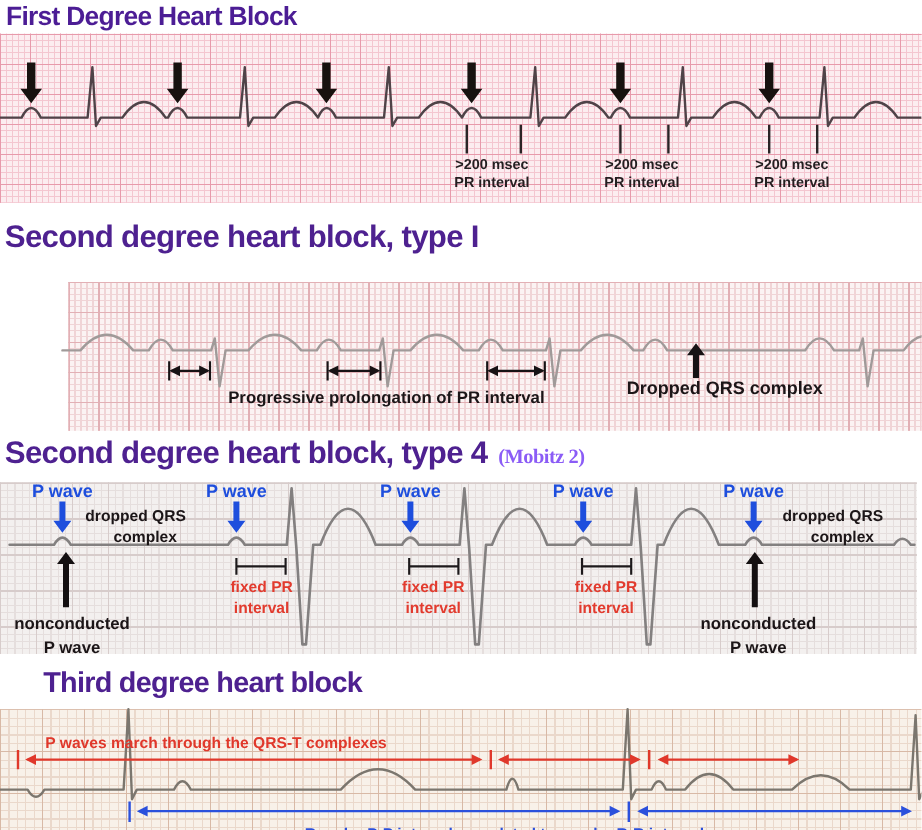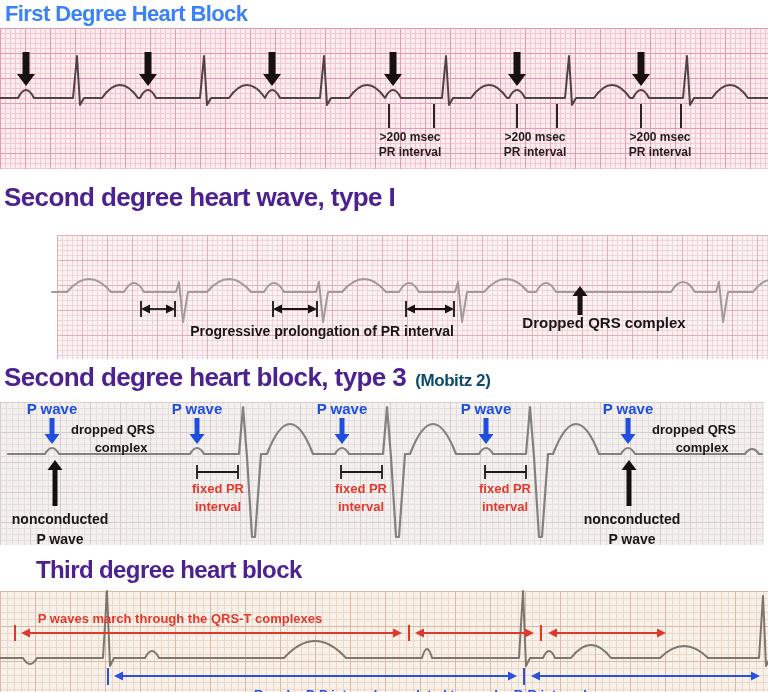--- a/index.html
+++ b/index.html
@@ -17,21 +17,21 @@
   .grid{position:absolute}
   svg.overlay{position:absolute;left:0;top:0;display:block}
 </style>
 </head>
 <body style="background: rgb(255, 255, 255);">
 
 <div class="page">
 
   <section>
     <div class="sec-head h0">
-      <span class="sec-title" style="color: #3b82f6;">First Degree Heart Block</span>
+      <span class="sec-title" style="color: #4c1d95;">First Degree Heart Block</span>
     </div>
     <div class="strip" id="strip0" style="height: 141px; padding-left: 44px;">
       <div class="grid" style="inset: 0px; background-color: rgb(252, 237, 240); background-image: repeating-linear-gradient(to right, rgb(231, 154, 171) 0px, rgb(231, 154, 171) 1px, transparent 1px, transparent 25px), repeating-linear-gradient(rgb(231, 154, 171) 0px, rgb(231, 154, 171) 1px, transparent 1px, transparent 25px), repeating-linear-gradient(to right, rgb(244, 198, 208) 0px, rgb(244, 198, 208) 1px, transparent 1px, transparent 5px), repeating-linear-gradient(rgb(244, 198, 208) 0px, rgb(244, 198, 208) 1px, transparent 1px, transparent 5px);"></div>
     <svg viewBox="0 0 768 141" width="768" height="141" class="overlay">
           <path d="M 0 70 L 18 70 Q 26 54 34 70 L 73 70 L 77 28 L 80 77 L 84 70 L 102 70 Q 120 44 138 70 L 140 70 Q 148 54 156 70 L 200 70 L 204 28 L 207 77 L 211 70 L 229 70 Q 247 44 265 70 L 265 70 Q 272 54 280 70 L 320 70 L 324 28 L 327 77 L 331 70 L 349 70 Q 367 44 385 70 L 385 70 Q 393 54 401 70 L 442 70 L 446 28 L 449 77 L 453 70 L 471 70 Q 489 44 507 70 L 509 70 Q 517 54 525 70 L 565 70 L 569 28 L 572 77 L 576 70 L 594 70 Q 612 44 630 70 L 633 70 Q 641 54 649 70 L 683 70 L 687 28 L 690 77 L 694 70 L 712 70 Q 730 44 748 70 L 768 70" fill="none" stroke="#4f4348" stroke-width="2" stroke-linejoin="round" stroke-linecap="round"></path>
           <line x1="389" y1="76" x2="389" y2="100" stroke="#2a2426" stroke-width="2"></line>
           <line x1="434" y1="76" x2="434" y2="100" stroke="#2a2426" stroke-width="2"></line>
           <line x1="517" y1="76" x2="517" y2="100" stroke="#2a2426" stroke-width="2"></line>
           <line x1="557" y1="76" x2="557" y2="100" stroke="#2a2426" stroke-width="2"></line>
           <line x1="641" y1="76" x2="641" y2="100" stroke="#2a2426" stroke-width="2"></line>
@@ -47,21 +47,21 @@
           <text x="535" y="113" text-anchor="middle" font-size="12" font-weight="700" fill="#241e20" font-family="&quot;Liberation Sans&quot;, sans-serif">&gt;200 msec</text>
           <text x="535" y="128" text-anchor="middle" font-size="12" font-weight="700" fill="#241e20" font-family="&quot;Liberation Sans&quot;, sans-serif">PR interval</text>
           <text x="660" y="113" text-anchor="middle" font-size="12" font-weight="700" fill="#241e20" font-family="&quot;Liberation Sans&quot;, sans-serif">&gt;200 msec</text>
           <text x="660" y="128" text-anchor="middle" font-size="12" font-weight="700" fill="#241e20" font-family="&quot;Liberation Sans&quot;, sans-serif">PR interval</text>
         </svg>
       </div>
   </section>
 
   <section>
     <div class="sec-head h1">
-      <span class="sec-title" style="color: rgb(78, 33, 144);">Second degree heart wave, type I</span>
+      <span class="sec-title" style="color: rgb(78, 33, 144);">Second degree heart block, type I</span>
     </div>
     <div class="strip" id="strip1" style="height: 130px; margin-left: 44px;">
       <div class="grid" style="inset: 6px 23px 0px 13px; background-color: rgb(251, 243, 243); background-image: repeating-linear-gradient(to right, rgb(226, 176, 181) 0px, rgb(226, 176, 181) 1px, transparent 1px, transparent 25px), repeating-linear-gradient(rgb(226, 176, 181) 0px, rgb(226, 176, 181) 1px, transparent 1px, transparent 25px), repeating-linear-gradient(to right, rgb(240, 212, 214) 0px, rgb(240, 212, 214) 1px, transparent 1px, transparent 5px), repeating-linear-gradient(rgb(240, 212, 214) 0px, rgb(240, 212, 214) 1px, transparent 1px, transparent 5px);"></div>
     <svg viewBox="0 0 768 130" width="768" height="130" class="overlay">
           <path d="M 8 63 L 23 63 Q 45 37 67 63 L 80 63 Q 90 45 100 63 L 132 63 L 135 53 L 139 93 L 144 63 L 163 63 Q 185 37 207 63 L 220 63 Q 230 45 240 63 L 272 63 L 275 53 L 279 93 L 284 63 L 298 63 Q 320 37 342 63 L 355 63 Q 365 45 375 63 L 411 63 L 414 53 L 418 93 L 423 63 L 440 63 Q 462 37 484 63 L 492 63 Q 502 45 512 63 L 627 63 Q 639 43 651 63 L 672 63 L 675 53 L 679 93 L 684 63 L 709 63 Q 727 39 745 63" fill="none" stroke="#a09a99" stroke-width="2" stroke-linejoin="round" stroke-linecap="round"></path>
           <line x1="99" y1="80" x2="129" y2="80" stroke="#171214" stroke-width="1.8"></line>
           <polygon points="97,80 106,75.5 106,84.5" fill="#171214"></polygon>
           <polygon points="131,80 122,75.5 122,84.5" fill="#171214"></polygon>
           <line x1="97" y1="72" x2="97" y2="88" stroke="#171214" stroke-width="1.8"></line>
           <line x1="131" y1="72" x2="131" y2="88" stroke="#171214" stroke-width="1.8"></line>
@@ -77,22 +77,22 @@
           <line x1="410" y1="72" x2="410" y2="88" stroke="#171214" stroke-width="1.8"></line>
           <polygon points="533.5,86 538.5,86 538.5,67 543.5,67 536,57 528.5,67 533.5,67" fill="#171214"></polygon>
           <text x="278" y="107" text-anchor="middle" font-size="14" font-weight="700" fill="#1b1517" font-family="&quot;Liberation Sans&quot;, sans-serif">Progressive prolongation of PR interval</text>
           <text x="560" y="99" text-anchor="middle" font-size="15" font-weight="700" fill="#1b1517" font-family="&quot;Liberation Sans&quot;, sans-serif">Dropped QRS complex</text>
         </svg>
       </div>
   </section>
 
   <section>
     <div class="sec-head h2">
-      <span class="sec-title" style="color: rgb(78, 33, 144);">Second degree heart block, type 3</span>
-      <span class="sec-sub" style="color: #0c4a6e;">(Mobitz 2)</span>
+      <span class="sec-title" style="color: rgb(78, 33, 144);">Second degree heart block, type 4</span>
+      <span class="sec-sub" style="color: #8b5cf6; font-family: Liberation Serif, serif;">(Mobitz 2)</span>
     </div>
     <div class="strip" id="strip2" style="height: 150px; text-decoration: underline;">
       <div class="grid" style="inset: 0px 4px 7px 0px; background-color: rgb(243, 240, 239); background-image: repeating-linear-gradient(to right, rgb(215, 204, 203) 0px, rgb(215, 204, 203) 1px, transparent 1px, transparent 30px), repeating-linear-gradient(rgb(215, 204, 203) 0px, rgb(215, 204, 203) 1px, transparent 1px, transparent 30px), repeating-linear-gradient(to right, rgb(229, 222, 221) 0px, rgb(229, 222, 221) 1px, transparent 1px, transparent 6px), repeating-linear-gradient(rgb(229, 222, 221) 0px, rgb(229, 222, 221) 1px, transparent 1px, transparent 6px);"></div>
     <svg viewBox="0 0 768 150" width="768" height="150" class="overlay">
           <path d="M 8 52 L 45 52 Q 52 40 59 52 L 190 52 Q 197 40 204 52 L 239 52 L 243 5 L 247 55 L 252 135 L 255 135 L 261 52 L 267 52 Q 290 -8 313 52 L 335 52 Q 342 40 349 52 L 383 52 L 387 5 L 391 55 L 396 135 L 399 135 L 405 52 L 410 52 Q 433 -8 456 52 L 479 52 Q 486 40 493 52 L 526 52 L 530 5 L 534 55 L 539 135 L 542 135 L 548 52 L 553 52 Q 576 -8 599 52 L 621 52 Q 628 40 635 52 L 745 52 Q 752 42 759 52 L 762 52" fill="none" stroke="#838080" stroke-width="2.2" stroke-linejoin="round" stroke-linecap="round"></path>
           <line x1="197" y1="70" x2="238" y2="70" stroke="#1d191b" stroke-width="1.8"></line>
           <line x1="197" y1="63" x2="197" y2="77" stroke="#1d191b" stroke-width="1.8"></line>
           <line x1="238" y1="63" x2="238" y2="77" stroke="#1d191b" stroke-width="1.8"></line>
           <line x1="341" y1="70" x2="382" y2="70" stroke="#1d191b" stroke-width="1.8"></line>
           <line x1="341" y1="63" x2="341" y2="77" stroke="#1d191b" stroke-width="1.8"></line>

